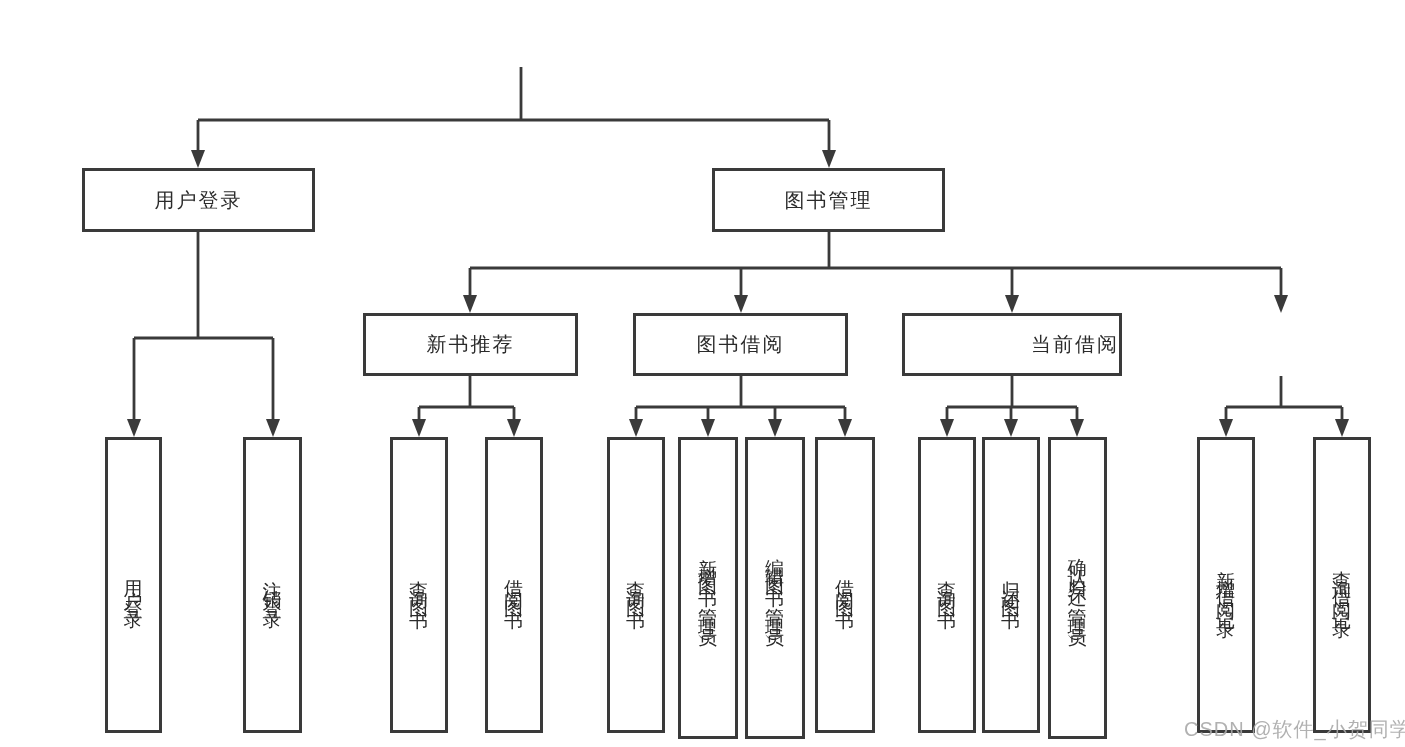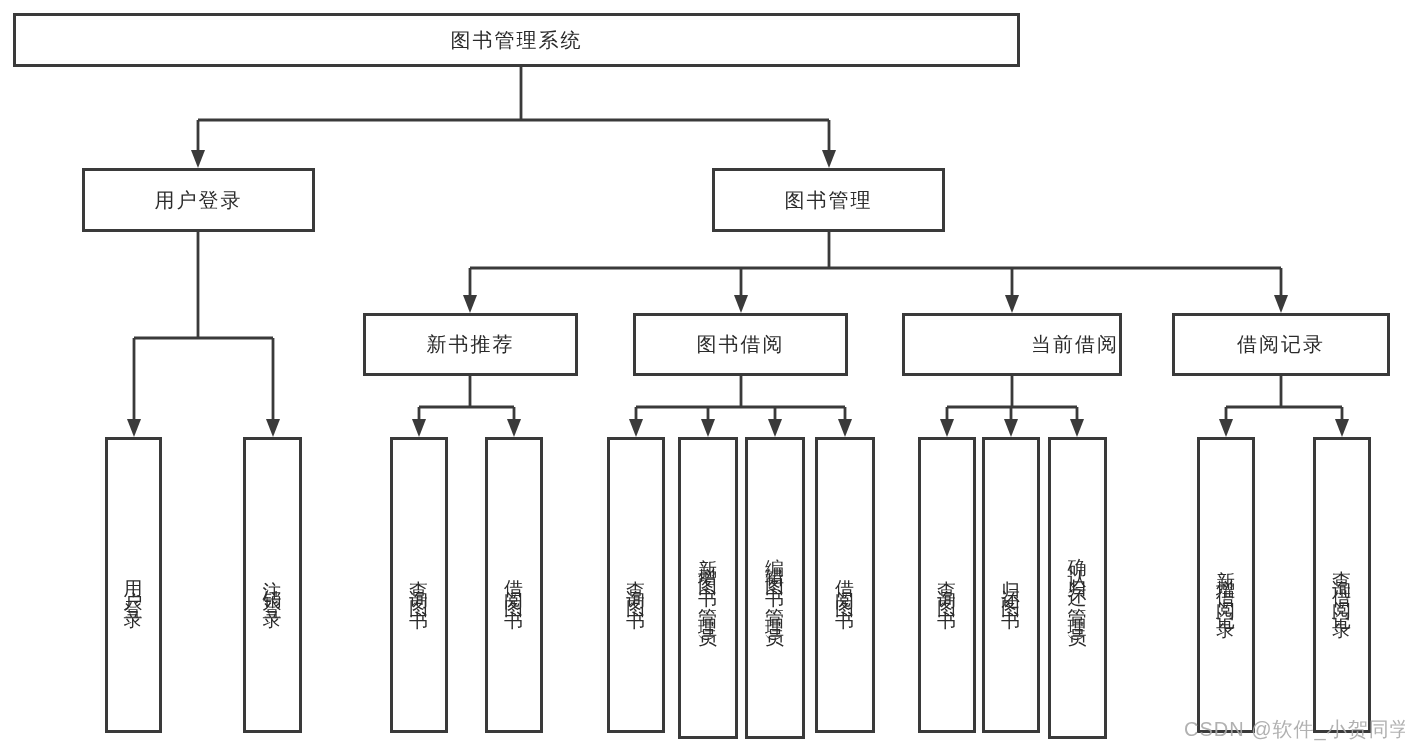--- a/index.html
+++ b/index.html
@@ -103,40 +103,34 @@
       <line x1="1077" y1="407" x2="1077" y2="421" stroke="#3a3a3a" stroke-width="2.8"></line>
       <polygon points="1077,437 1070,419 1084,419" fill="#3a3a3a"></polygon>
       <line x1="1281" y1="376" x2="1281" y2="407" stroke="#3a3a3a" stroke-width="2.8"></line>
       <line x1="1226" y1="407" x2="1342" y2="407" stroke="#3a3a3a" stroke-width="2.8"></line>
       <line x1="1226" y1="407" x2="1226" y2="421" stroke="#3a3a3a" stroke-width="2.8"></line>
       <polygon points="1226,437 1219,419 1233,419" fill="#3a3a3a"></polygon>
       <line x1="1342" y1="407" x2="1342" y2="421" stroke="#3a3a3a" stroke-width="2.8"></line>
       <polygon points="1342,437 1335,419 1349,419" fill="#3a3a3a"></polygon>
     </svg>
   <div id="watermark">CSDN @软件_小贺同学</div>
-<div class="node horiz" style="left: 13px; top: 13px; width: 1007px; height: 54px;">
-      <span>图书管理系统</span>
-    </div>
     <div class="node horiz" style="left: 82px; top: 168px; width: 233px; height: 64px;">
       <span>用户登录</span>
     </div>
     <div class="node horiz" style="left: 712px; top: 168px; width: 233px; height: 64px;">
       <span>图书管理</span>
     </div>
     <div class="node horiz" style="left: 363px; top: 313px; width: 215px; height: 63px;">
       <span>新书推荐</span>
     </div>
     <div class="node horiz" style="left: 633px; top: 313px; width: 215px; height: 63px;">
       <span>图书借阅</span>
     </div>
     <div class="node horiz" style="left: 902px; top: 313px; width: 220px; height: 63px; justify-content: flex-end;">
       <span>当前借阅</span>
-    </div>
-    <div class="node horiz" style="left: 1172px; top: 313px; width: 218px; height: 63px;">
-      <span>借阅记录</span>
     </div>
     <div class="node vert" style="left: 105px; top: 437px; width: 57px; height: 296px;">
       <span>用户登录</span>
     </div>
     <div class="node vert" style="left: 243px; top: 437px; width: 59px; height: 296px;">
       <span>注销登录</span>
     </div>
     <div class="node vert" style="left: 390px; top: 437px; width: 58px; height: 296px;">
       <span>查询图书</span>
     </div>

